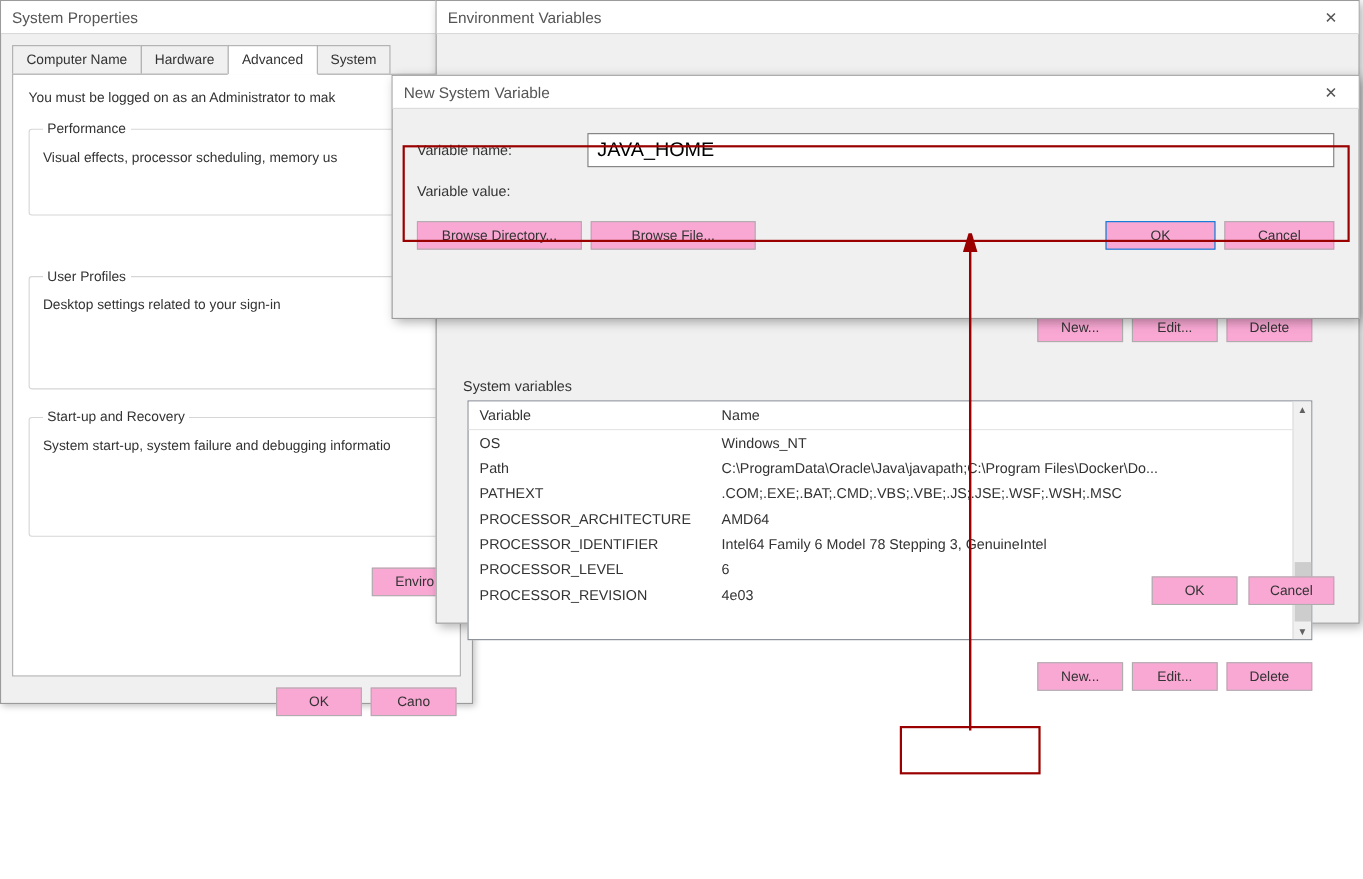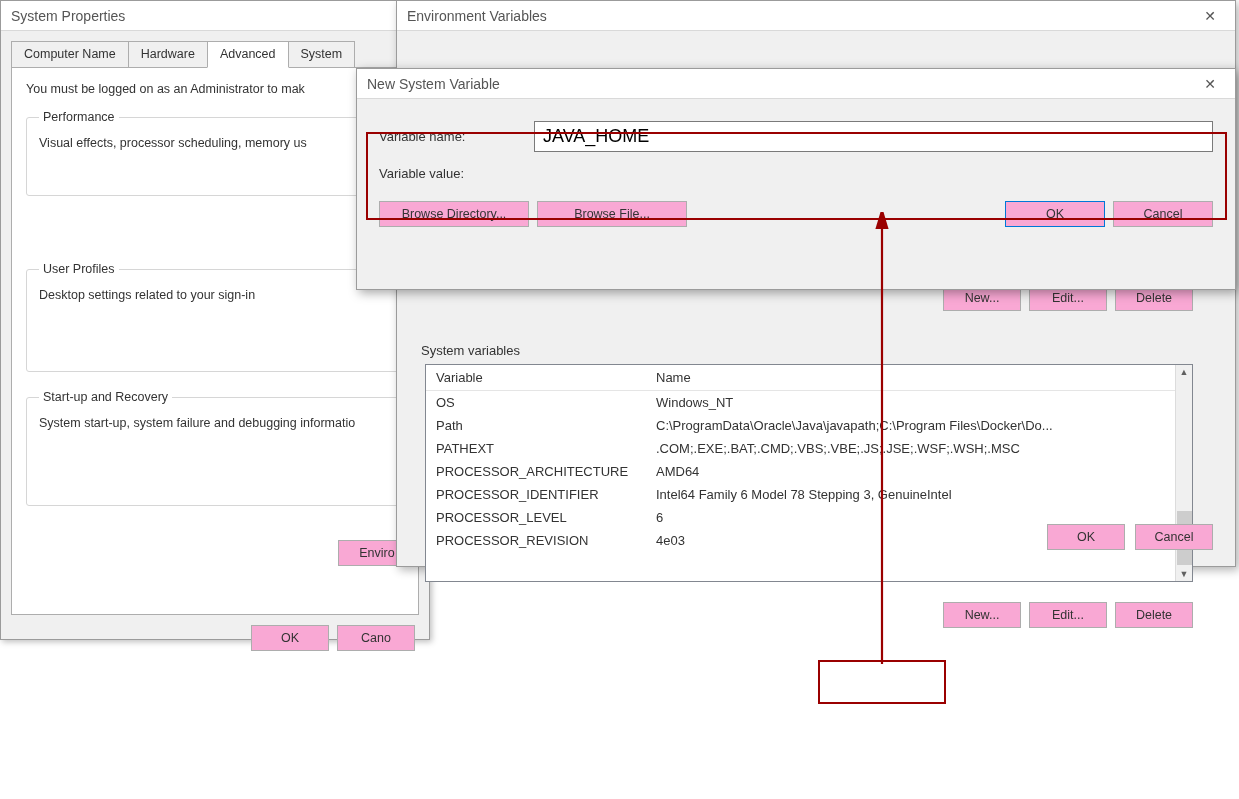--- a/index.html
+++ b/index.html
@@ -147,31 +147,31 @@
   </div>
 
   <div class="tab-body-outer">
     <div class="desc" style="margin:4px 0 6px 0;">You must be logged on as an Administrator to mak</div>
 
     <fieldset class="groupbox" style="height:86px;">
       <legend>Performance</legend>
       <div class="desc">Visual effects, processor scheduling, memory us</div>
     </fieldset>
 
-    <fieldset class="groupbox" style="height:110px; margin-top:66px;">
+    <fieldset class="groupbox" style="height:110px; margin-top:48px;">
       <legend>User Profiles</legend>
       <div class="desc">Desktop settings related to your sign-in</div>
     </fieldset>
 
     <fieldset class="groupbox" style="height:116px; margin-top:18px;">
       <legend>Start-up and Recovery</legend>
       <div class="desc">System start-up, system failure and debugging informatio</div>
     </fieldset>
 
-    <div style="position:absolute; right:2px; top:448px;margin-top:24px;">
+    <div style="position:absolute; right:2px; top:448px;">
       <div class="btn">Enviro</div>
     </div>
   </div>
 
   <div class="btn-row" style="justify-content:flex-end; padding: 0 14px 12px 0;">
     <div class="btn">OK</div>
     <div class="btn">Cano</div>
   </div>
 </div>
 

